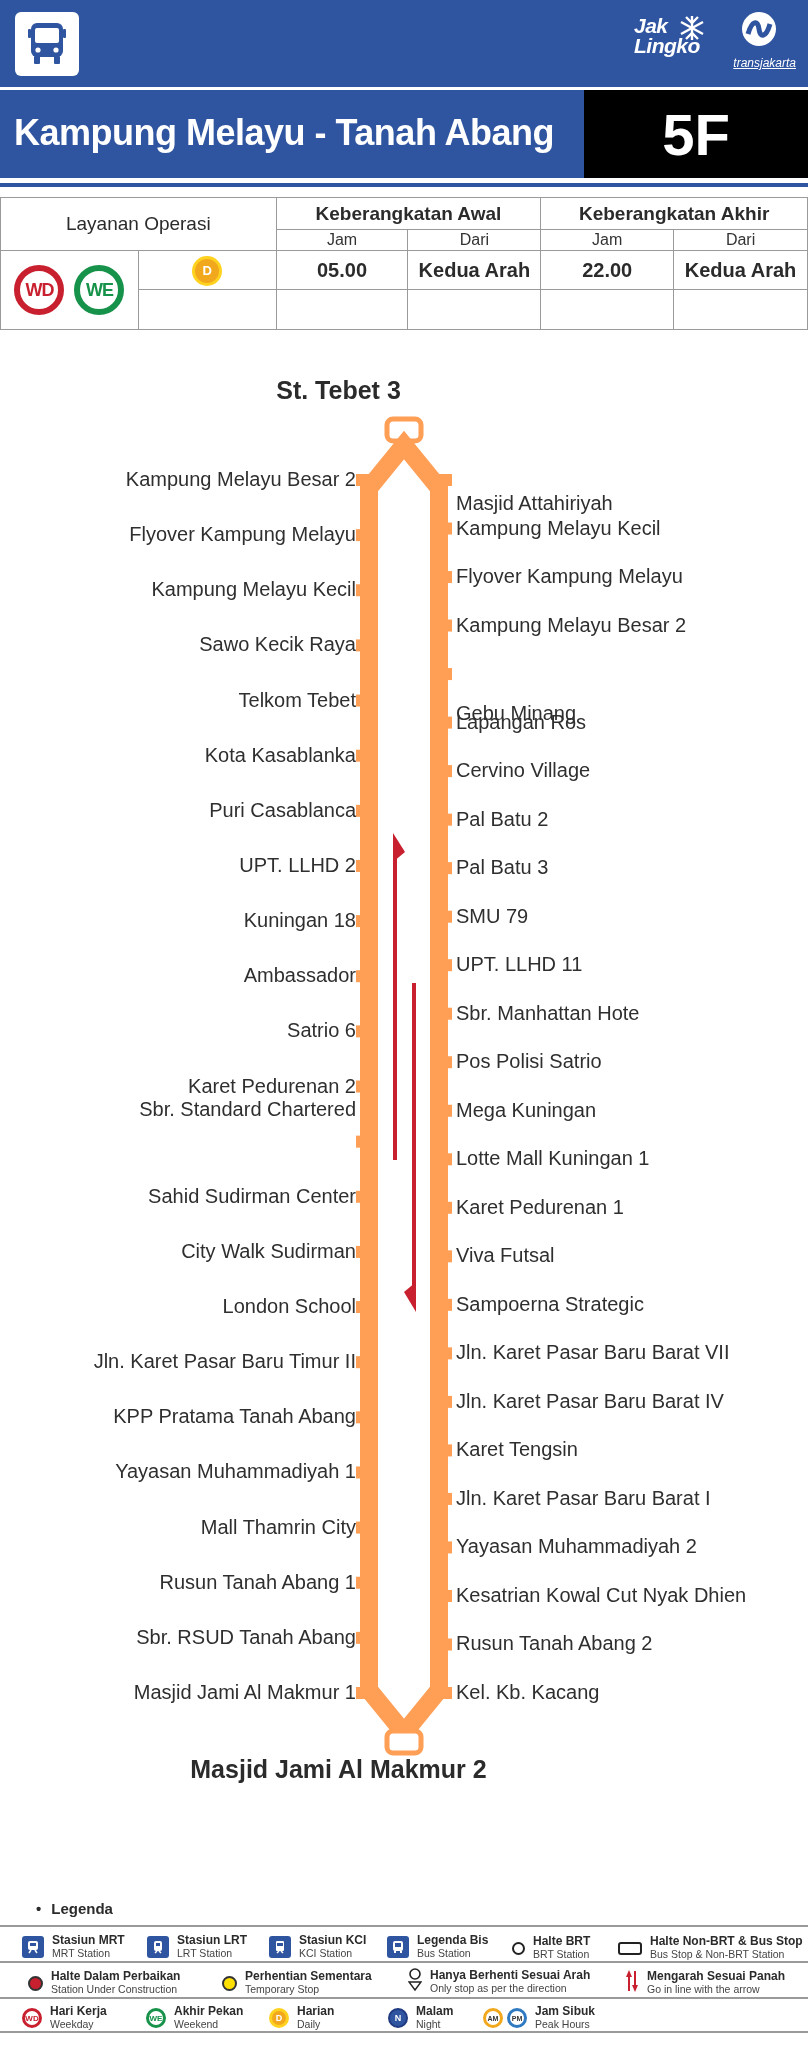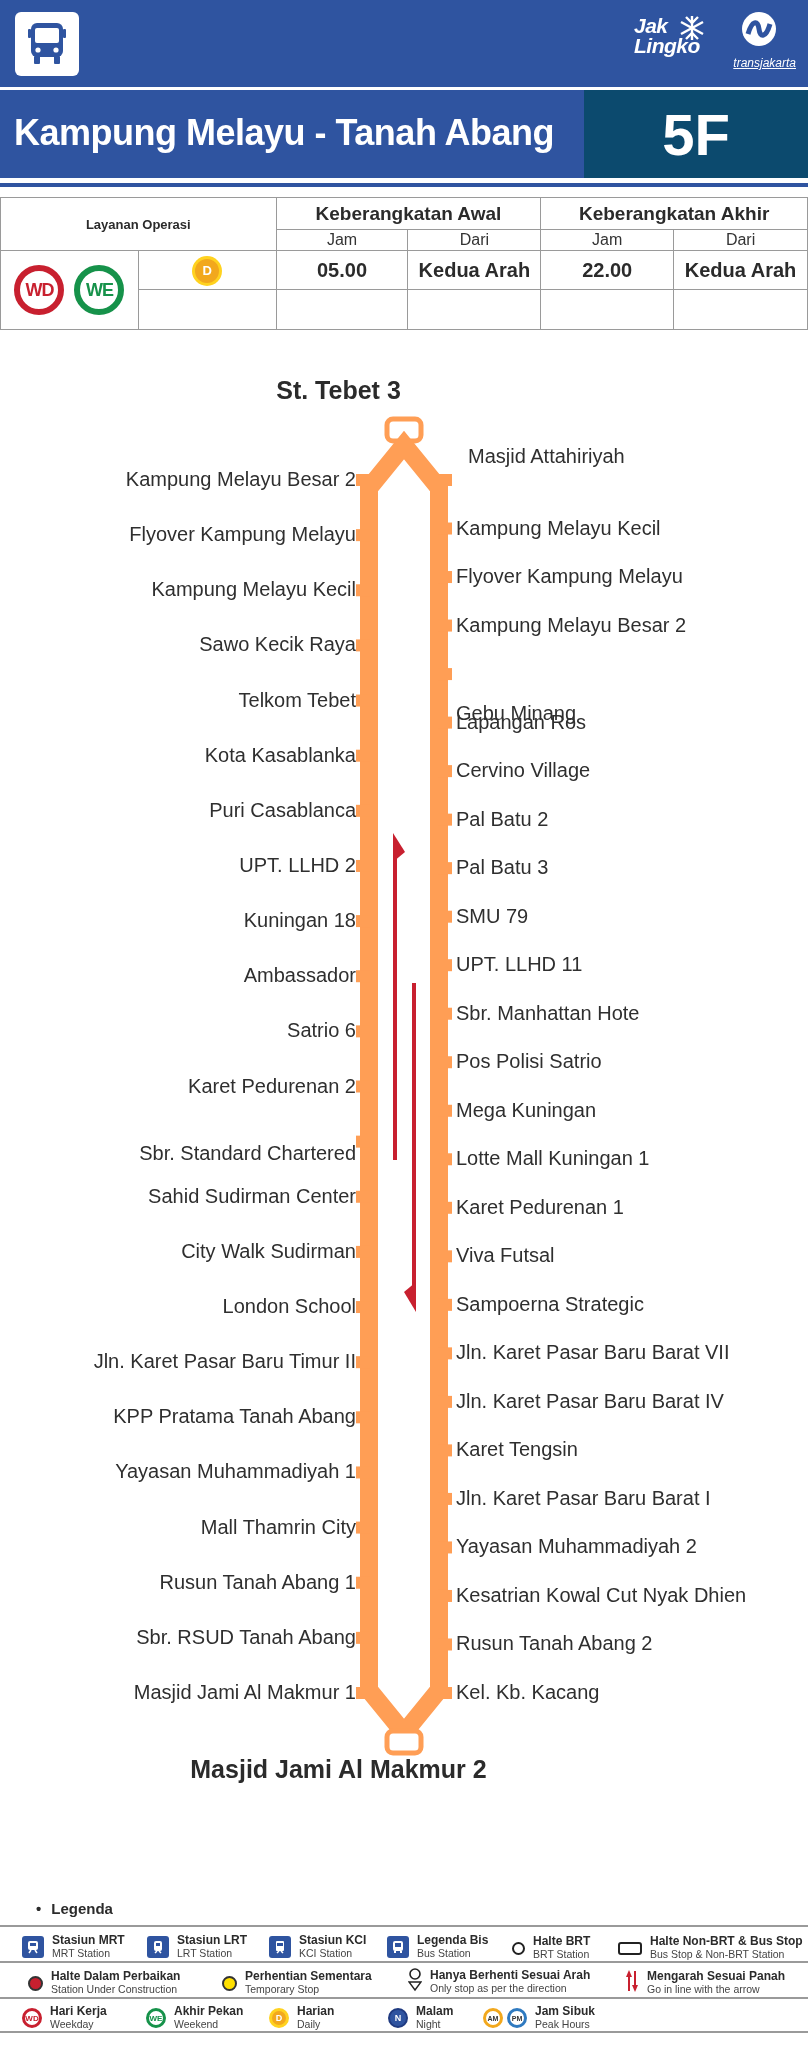--- a/index.html
+++ b/index.html
@@ -9,28 +9,28 @@
   .hdr { position: absolute; left: 0; top: 0; width: 808px; height: 87px; background: #2f54a0; }
   .bus-tile { position: absolute; left: 15px; top: 12px; width: 64px; height: 64px; background: #fff; border-radius: 6px; display:flex; align-items:center; justify-content:center; }
   .logo-jak { position: absolute; left: 634px; top: 14px; width: 72px; height: 56px; color: #fff; }
   .logo-jak .t { position:absolute; left:0; top:2px; font-weight:bold; font-style: italic; font-size: 21px; line-height: 20px; letter-spacing:-0.5px; }
   .logo-tj { position: absolute; left: 720px; top: 10px; width: 76px; height: 62px; color: #fff; text-align:right; }
   .logo-tj .t { position:absolute; left:0; top:46px; width: 76px; font-style: italic; font-size: 12px; text-decoration: underline; }
 
   .sep1 { position:absolute; left:0; top:87px; width:808px; height:3px; background:#fff; }
   .title-band { position:absolute; left:0; top:90px; width:584px; height:88px; background:#2f54a0; }
   .title-band .t { position:absolute; left:14px; top:22px; color:#fff; font-size:36px; font-weight:bold; letter-spacing:-0.5px; }
-  .code-box { position:absolute; left:584px; top:90px; width:224px; height:88px; background:#0c4a6e; display:flex; align-items:center; justify-content:center; }
+  .code-box { position:absolute; left:584px; top:90px; width:224px; height:88px; background:#000000; display:flex; align-items:center; justify-content:center; }
   .code-box .t { color:#fff; font-size:58px; font-weight:bold; }
   .sep2 { position:absolute; left:0; top:178px; width:808px; height:5px; background:#fff; }
   .sep2b { position:absolute; left:0; top:183px; width:808px; height:4px; background:#2f54a0; }
 
   table.sched { position:absolute; left:0; top:197px; width:808px; border-collapse: collapse; font-size:18px; }
   table.sched td { border:1px solid #9a9a9a; text-align:center; vertical-align:middle; padding:0; }
-  .h-layanan { font-weight:bold; font-size:13px; height:43px;margin-left:40px; }
+  .h-layanan { font-weight:normal; font-size:19px; height:43px;margin-left:40px; }
   .h-big { font-weight:bold; font-size:19px; height:32px; }
   .h-small { font-size:16px; height:21px; color:#333; }
   .v-row { height:39px; font-weight:bold; font-size:20px; }
   .e-row { height:40px; }
   .badge { display:inline-flex; align-items:center; justify-content:center; border-radius:50%; font-weight:bold; }
   .badge-lg { width:50px; height:50px; border:6px solid; font-size:18px; background:#fff; letter-spacing:-1px; }
   .badge-sm { width:24px; height:24px; font-size:13px; color:#fff; }
 
   .route-title { position:absolute; left:0; width:677px; text-align:center; font-weight:bold; font-size:25px; color:#2b2b2b; }
   .stop-label { position:absolute; font-size:20px; color:#2f2f2f; white-space:nowrap; line-height:22px; }
@@ -216,34 +216,34 @@
     <div class="stop-label l" style="top: 578.273px;">Kampung Melayu Kecil</div>
     <div class="stop-label l" style="top: 633.409px;">Sawo Kecik Raya</div>
     <div class="stop-label l" style="top: 688.545px;">Telkom Tebet</div>
     <div class="stop-label l" style="top: 743.682px;">Kota Kasablanka</div>
     <div class="stop-label l" style="top: 798.818px;">Puri Casablanca</div>
     <div class="stop-label l" style="top: 853.955px;">UPT. LLHD 2</div>
     <div class="stop-label l" style="top: 909.091px;">Kuningan 18</div>
     <div class="stop-label l" style="top: 964.227px;">Ambassador</div>
     <div class="stop-label l" style="top: 1019.36px;">Satrio 6</div>
     <div class="stop-label l" style="top: 1074.5px;">Karet Pedurenan 2</div>
-    <div class="stop-label l" style="top: 1142px;">Sbr. Standard Chartered</div>
+    <div class="stop-label l" style="top: 1098px;">Sbr. Standard Chartered</div>
     <div class="stop-label l" style="top: 1184.77px;">Sahid Sudirman Center</div>
     <div class="stop-label l" style="top: 1239.91px;">City Walk Sudirman</div>
     <div class="stop-label l" style="top: 1295.05px;">London School</div>
     <div class="stop-label l" style="top: 1350.18px;">Jln. Karet Pasar Baru Timur II</div>
     <div class="stop-label l" style="top: 1405.32px;">KPP Pratama Tanah Abang</div>
     <div class="stop-label l" style="top: 1460.45px;">Yayasan Muhammadiyah 1</div>
     <div class="stop-label l" style="top: 1515.59px;">Mall Thamrin City</div>
     <div class="stop-label l" style="top: 1570.73px;">Rusun Tanah Abang 1</div>
     <div class="stop-label l" style="top: 1625.86px;">Sbr. RSUD Tanah Abang</div>
     <div class="stop-label l" style="top: 1681px;">Masjid Jami Al Makmur 1</div>
   </div>
 <div id="right-labels">
-    <div class="stop-label r" style="top: 445px; margin-left: 12px;">Masjid Attahiriyah</div>
+    <div class="stop-label r" style="top: 492px;">Masjid Attahiriyah</div>
     <div class="stop-label r" style="top: 516.52px;">Kampung Melayu Kecil</div>
     <div class="stop-label r" style="top: 565.04px;">Flyover Kampung Melayu</div>
     <div class="stop-label r" style="top: 613.56px;">Kampung Melayu Besar 2</div>
     <div class="stop-label r" style="top: 662.08px; margin-top: 40px;">Gebu Minang</div>
     <div class="stop-label r" style="top: 710.6px;">Lapangan Ros</div>
     <div class="stop-label r" style="top: 759.12px;">Cervino Village</div>
     <div class="stop-label r" style="top: 807.64px;">Pal Batu 2</div>
     <div class="stop-label r" style="top: 856.16px;">Pal Batu 3</div>
     <div class="stop-label r" style="top: 904.68px;">SMU 79</div>
     <div class="stop-label r" style="top: 953.2px;">UPT. LLHD 11</div>

